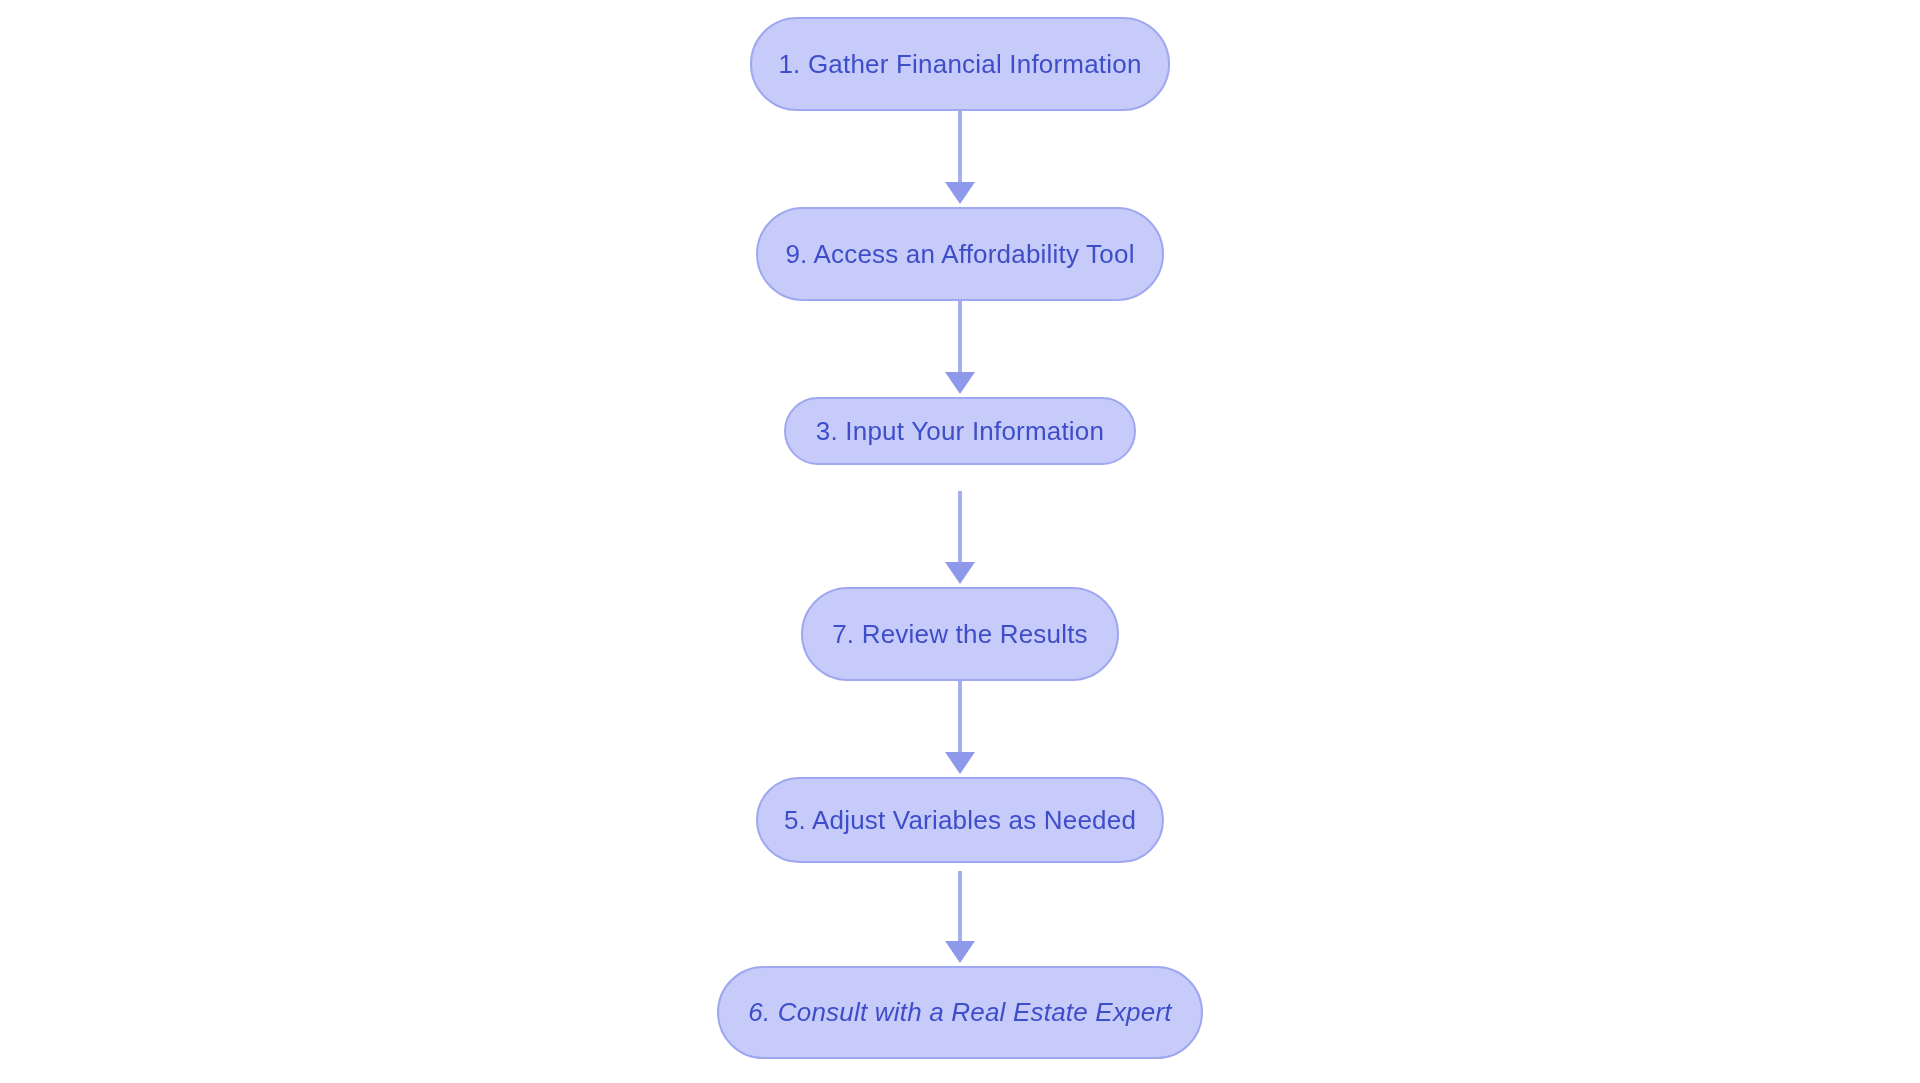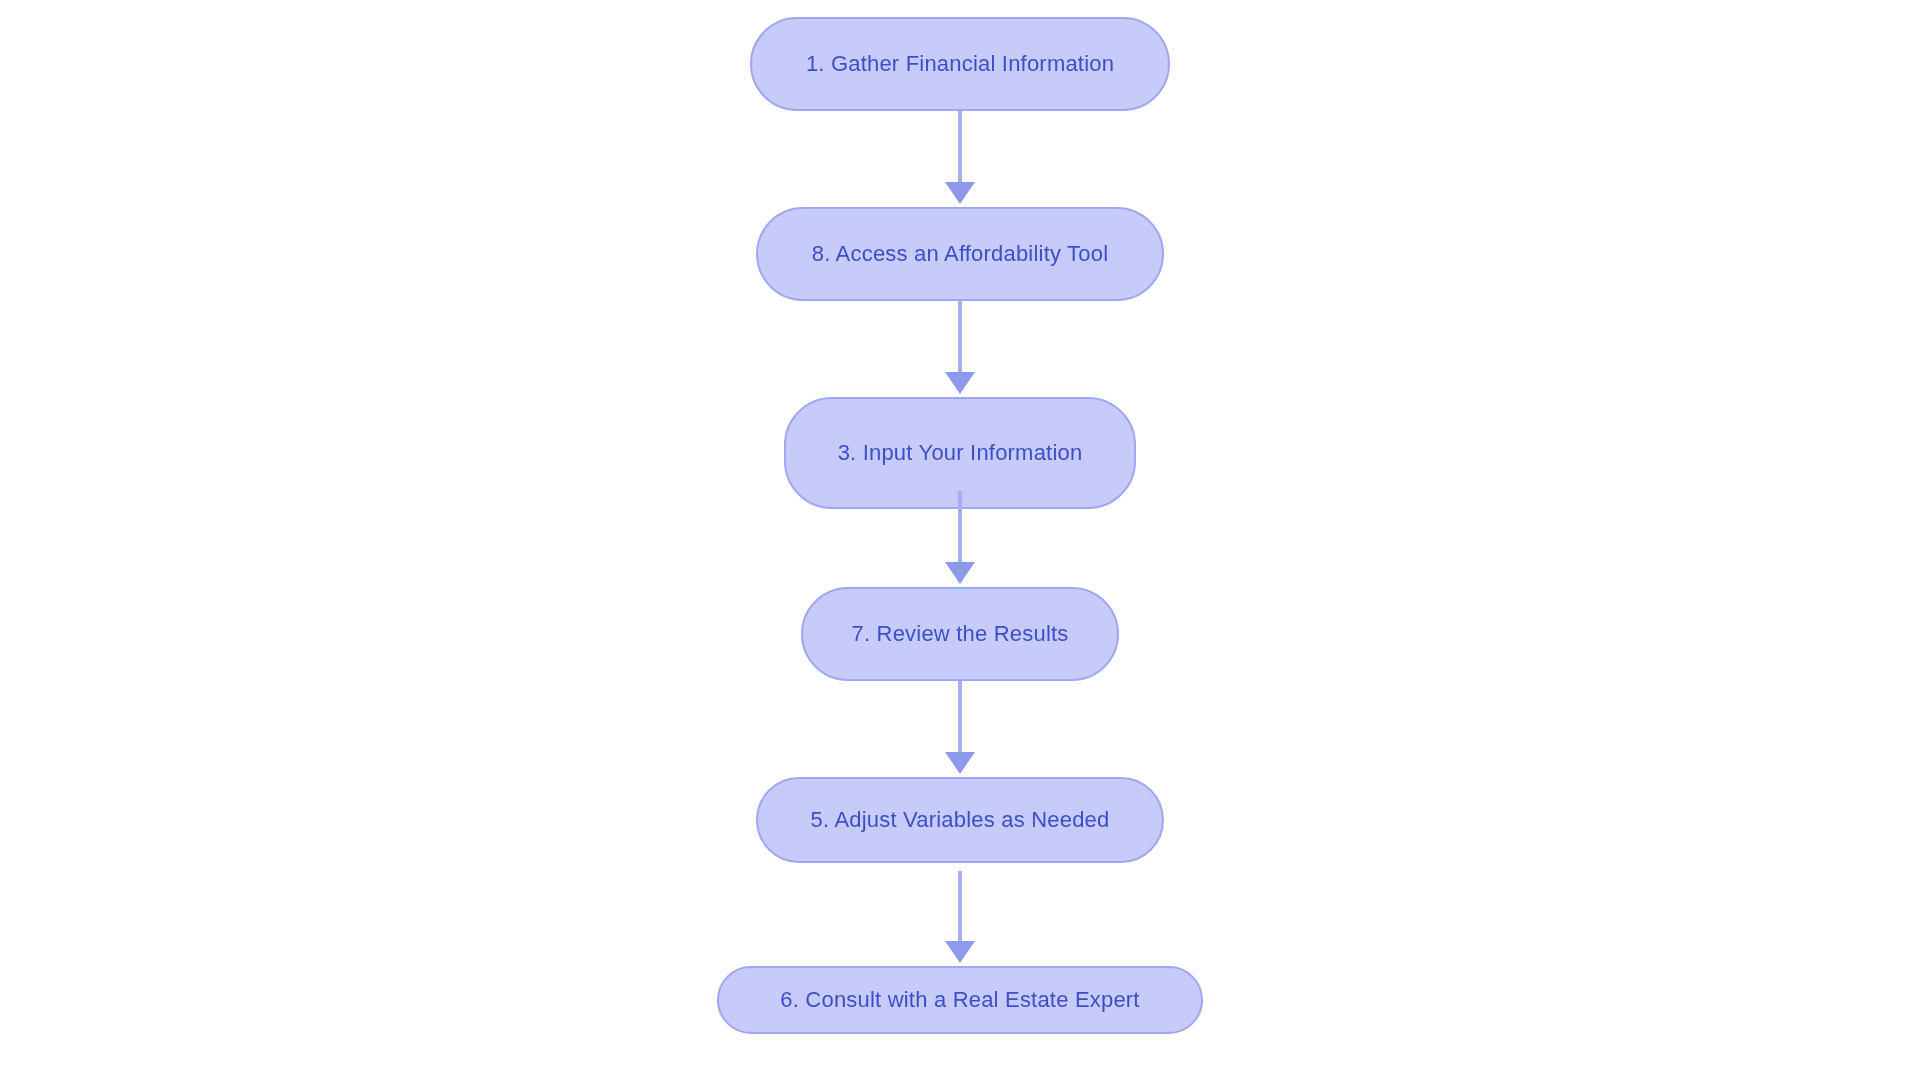--- a/index.html
+++ b/index.html
@@ -18,31 +18,31 @@
   .node {
     position: absolute;
     box-sizing: border-box;
     display: flex;
     align-items: center;
     justify-content: center;
     background: var(--node-fill, #c7cbf9);
     border: 2px solid var(--node-border, #9ea7f0);
     border-radius: 48px;
     color: var(--node-text, #3e4ec8);
-    font-size: 22px;
+    font-size: 26px;
     letter-spacing: 0.2px;
     text-align: center;
     white-space: nowrap;
   }
   .n1 { left: 750px; top:  17px; width: 420px; height: 94px; }
   .n2 { left: 756px; top: 207px; width: 408px; height: 94px; }
-  .n3 { left: 784px; top: 397px; width: 352px; height: 112px; align-items: center; }
+  .n3 { left: 784px; top: 397px; width: 352px; height: 68px; align-items: center; }
   .n4 { left: 801px; top: 587px; width: 318px; height: 94px; }
   .n5 { left: 756px; top: 777px; width: 408px; height: 86px; }
-  .n6 { left: 717px; top: 966px; width: 486px; height: 68px; }
+  .n6 { left: 717px; top: 966px; width: 486px; height: 93px; font-style: italic; }
 
   .connector {
     position: absolute;
     left: 945px;            
     width: 30px;
   }
   .c1 { top: 111px; height: 93px; }
   .c2 { top: 301px; height: 93px; }
   .c3 { top: 491px; height: 93px; }
   .c4 { top: 681px; height: 93px; }
@@ -76,21 +76,21 @@
   <div class="node n1">
     <span>1. Gather Financial Information</span>
   </div>
 
   <div class="connector c1">
     <div class="arrow-line"></div>
     <div class="arrow-head"></div>
   </div>
 
   <div class="node n2">
-    <span>8. Access an Affordability Tool</span>
+    <span>9. Access an Affordability Tool</span>
   </div>
 
   <div class="connector c2">
     <div class="arrow-line"></div>
     <div class="arrow-head"></div>
   </div>
 
   <div class="node n3">
     <span>3. Input Your Information</span>
   </div>

